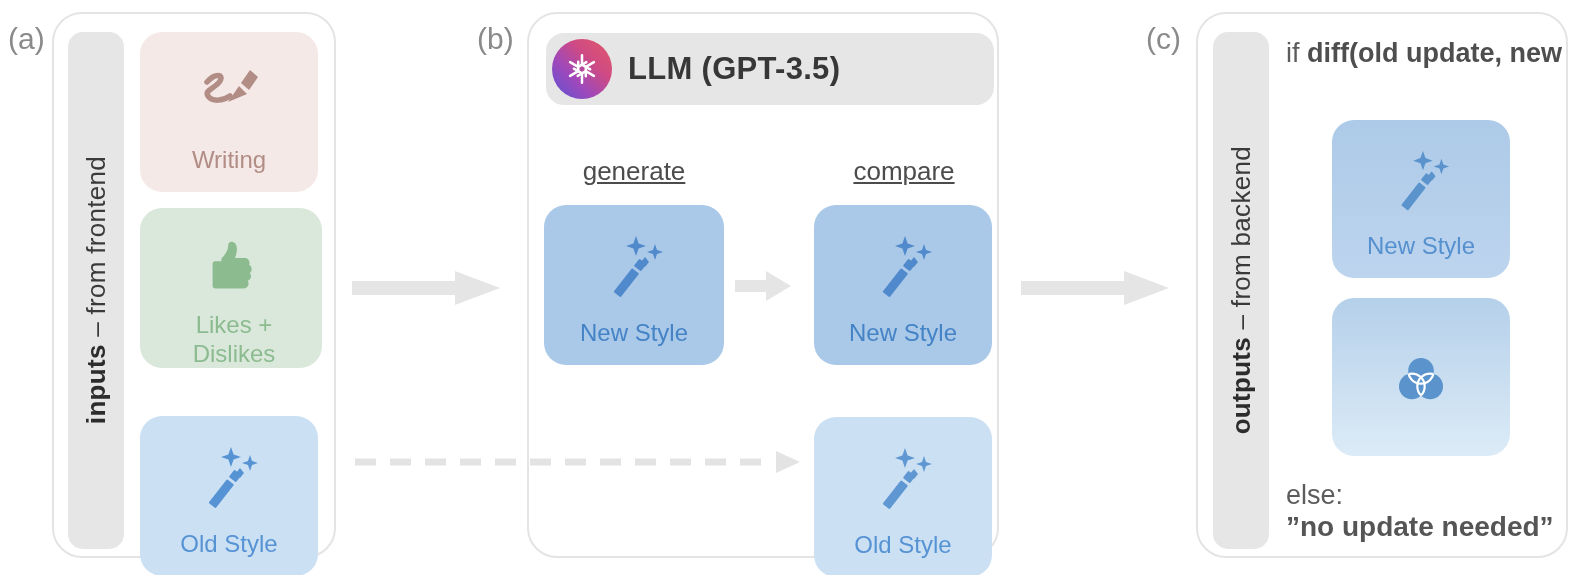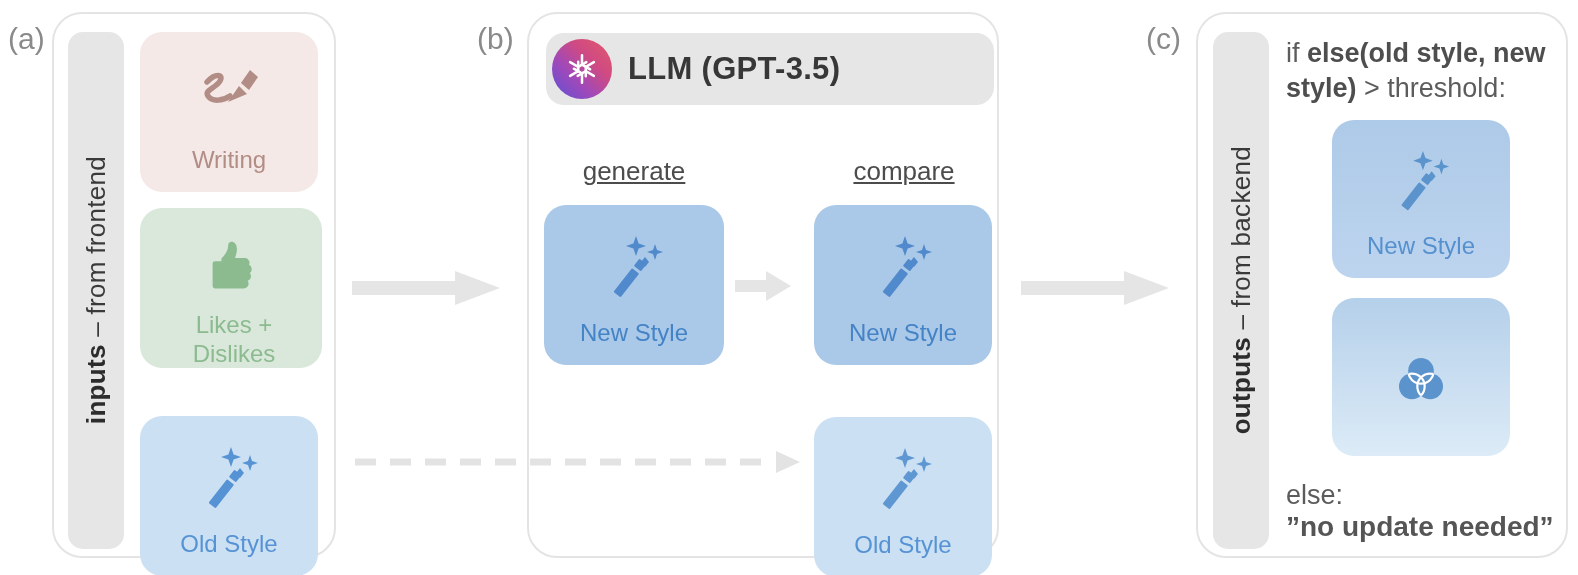--- a/index.html
+++ b/index.html
@@ -176,22 +176,21 @@
         <polygon points="0,13 103,13 103,3 148,20 103,37 103,27 0,27" fill="#e5e5e5"></polygon>
       </svg>
   </div>
 
   <section class="panel" style="left:1196px;top:12px;width:372px;height:546px;">
     <div class="vbar" style="left:15px;top:18px;width:56px;height:517px;">
       <span class="vtext"><b>outputs</b><span> – from backend</span></span>
     </div>
 
     <div class="cond">
-      <div><span>if </span><b>else(old style, new</b></div>
-      <div><b>style)</b><span> &gt; threshold:</span></div>
+      <div><span>if </span><b>diff(old update, new</b></div>
     </div>
 
     <div class="card card-new-c" style="left:134px;top:106px;width:178px;height:158px;">
       <span class="icon">
         <svg width="70" height="70" viewBox="0 0 72 72" fill="#5b93cc">
           <g transform="rotate(38 32 45)">
               <rect x="27.5" y="36" width="9" height="30" rx="1"></rect>
               <rect x="27.5" y="24" width="9" height="9" rx="1"></rect>
             </g>
           <path d="M38 3 L40.6 10.4 L48 13 L40.6 15.6 L38 23 L35.4 15.6 L28 13 L35.4 10.4 Z"></path>

